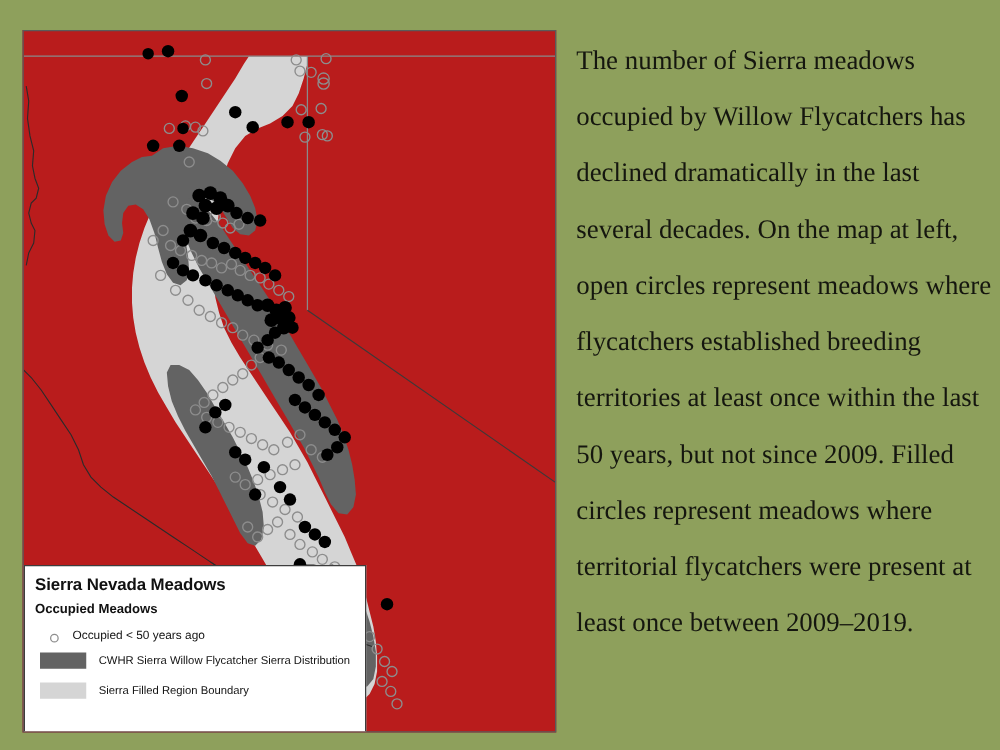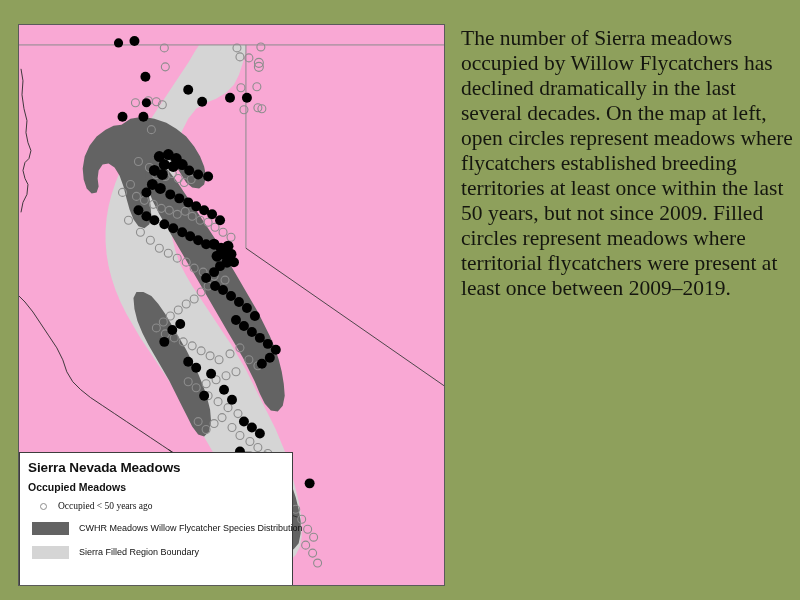--- a/index.html
+++ b/index.html
@@ -20,21 +20,21 @@
     background: #8ea05c;
   }
 
   
   #map-panel {
     position: absolute;
     left: 18px;
     top: 24px;
     width: 427px;
     height: 562px;
-    background: #f9a8d4;
+    background: #b91c1c;
     border: 1px solid #5a5a5a;
     box-sizing: border-box;
     overflow: hidden;
   }
   #map-canvas {
     position: absolute;
     left: 0; top: 0;
     width: 100%;
     height: 100%;
     display: block;
@@ -62,24 +62,23 @@
   }
   #legend-subtitle {
     font-size: 10.5px;
     font-weight: bold;
     color: #111;
     margin-bottom: 5px;
     white-space: nowrap;
   }
   .legend-row {
     display: flex;
-    align-items: center;
+    align-items: flex-end;
     height: 16px;
     margin-bottom: 2px;
-    font-family: Liberation Serif, serif;
   }
   .legend-sym {
     width: 30px;
     display: flex;
     align-items: center;
     justify-content: center;
     flex: 0 0 30px;
   }
   .sym-open {
     width: 7px; height: 7px;
@@ -120,21 +119,21 @@
   }
 
   
   #caption {
     position: absolute;
     left: 461px;
     top: 26px;
     width: 332px;
     font-family: "Liberation Serif", "DejaVu Serif", serif;
     font-size: 21.5px;
-    line-height: 25px;
+    line-height: 45px;
     color: #15160f;
   }
 </style>
 </head>
 <body>
 
 <div id="slide">
 
   <div id="map-panel">
 
@@ -406,21 +405,21 @@
       <div class="legend-row">
         <span class="legend-sym">
           <span class="sym-open"></span>
         </span>
         <span class="legend-label">Occupied &lt; 50 years ago</span>
       </div>
 
 
       <div class="legend-row-swatch">
         <span class="swatch swatch-dark"></span>
-        <span class="swatch-label">CWHR Meadows Willow Flycatcher Species Distribution</span>
+        <span class="swatch-label">CWHR Sierra Willow Flycatcher Sierra Distribution</span>
       </div>
 
       <div class="legend-row-swatch">
         <span class="swatch swatch-light"></span>
         <span class="swatch-label">Sierra Filled Region Boundary</span>
       </div>
     </div>
   </div>
 
   <div id="caption">The number of Sierra meadows occupied by Willow Flycatchers has declined dramatically in the last several decades. On the map at left, open circles represent meadows where flycatchers established breeding territories at least once within the last 50 years, but not since 2009. Filled circles represent meadows where territorial flycatchers were present at least once between 2009–2019.</div>

